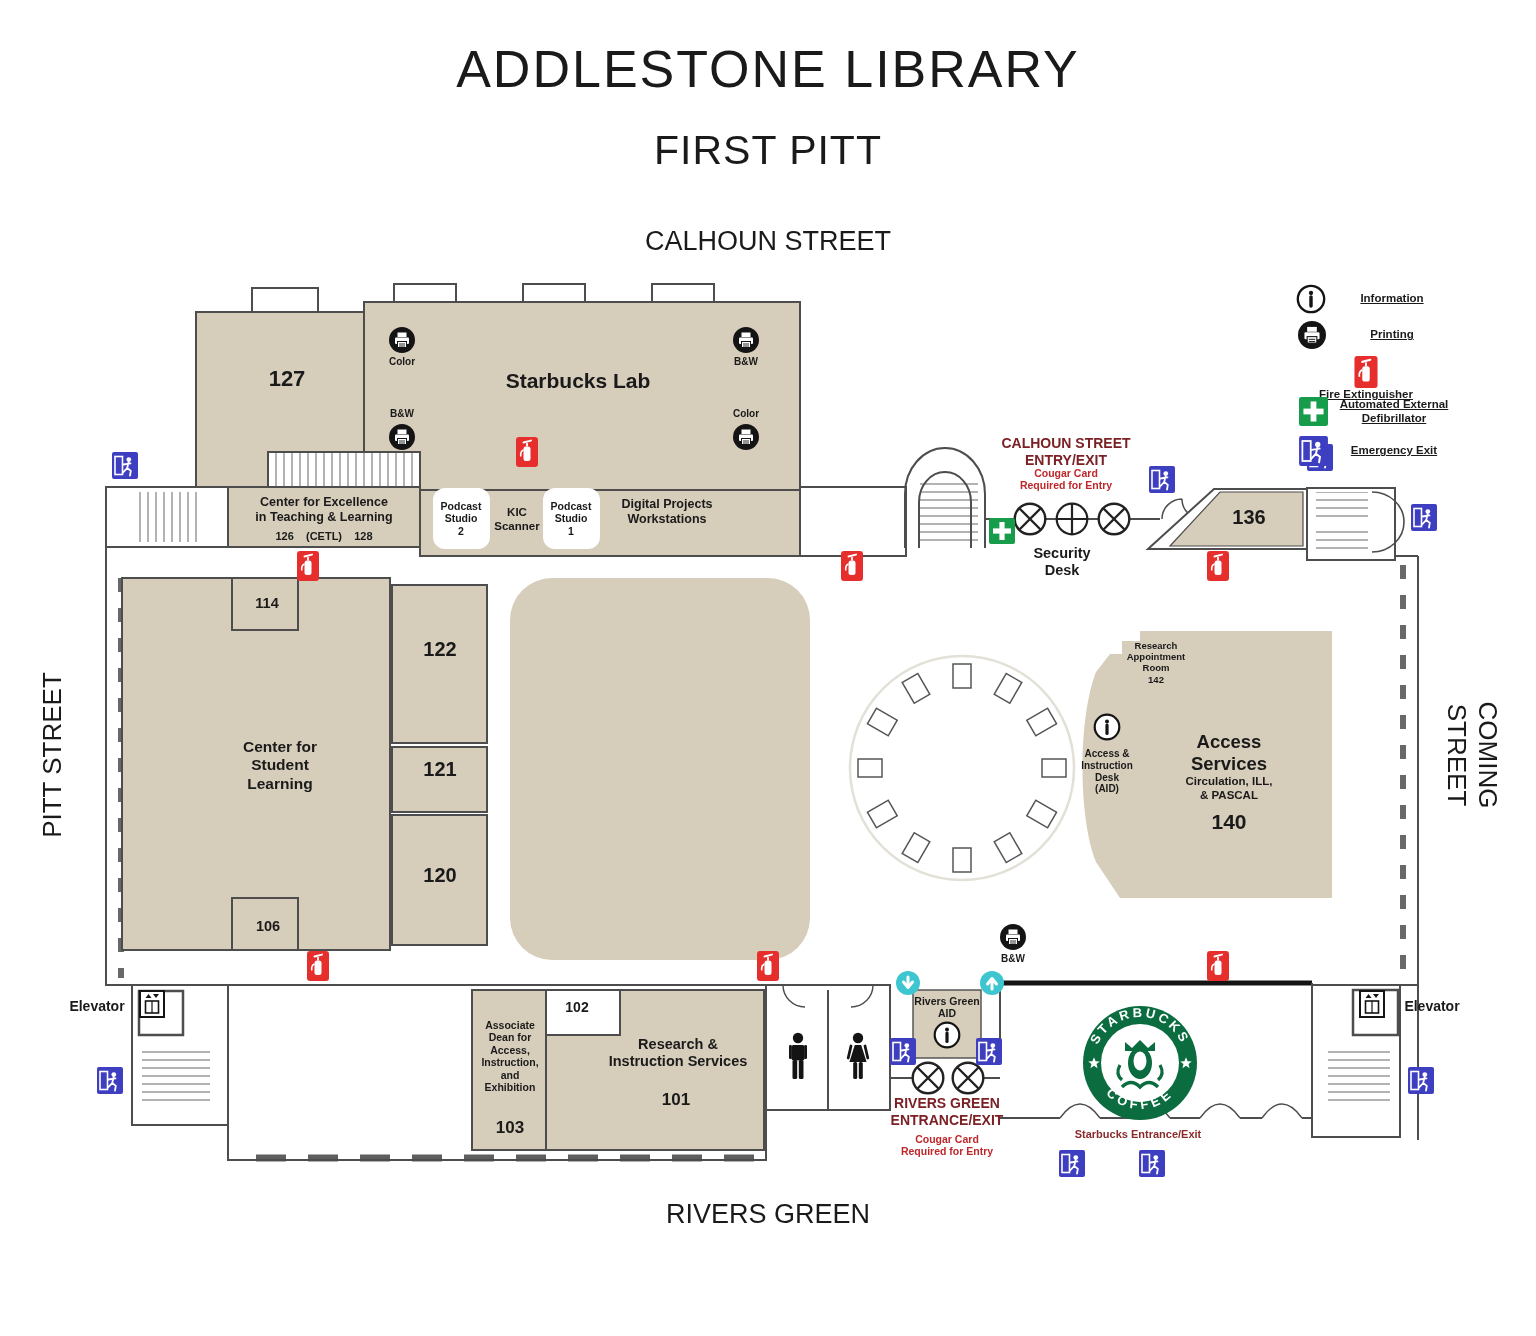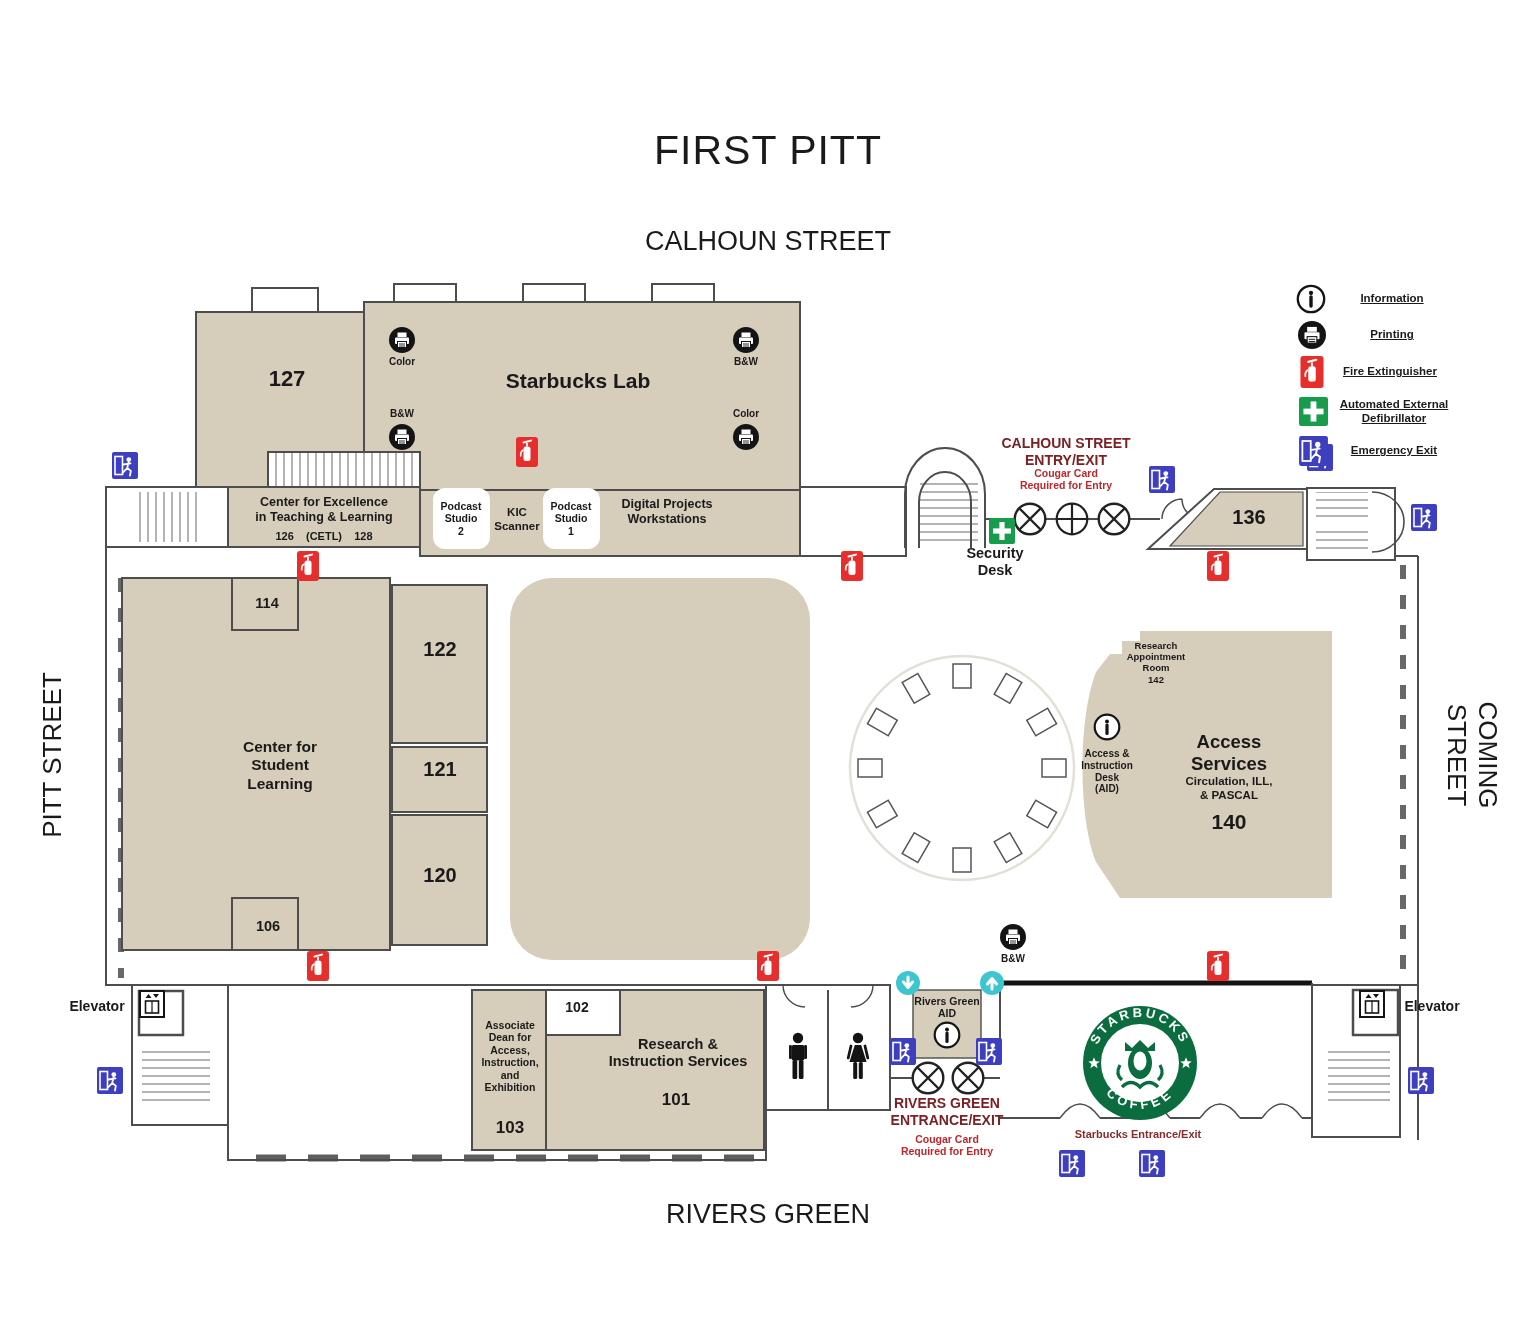--- a/index.html
+++ b/index.html
@@ -308,41 +308,42 @@
     <textPath href="#sbTop" startOffset="50%" text-anchor="middle">STARBUCKS</textPath>
   </text>
   <text font-family="Liberation Sans, sans-serif" font-size="13" font-weight="bold" fill="#ffffff" letter-spacing="4">
     <textPath href="#sbBot" startOffset="50%" text-anchor="middle">COFFEE</textPath>
   </text>
   <path transform="translate(-46,0) scale(1.15)" fill="#fff" d="M0,-5 L1.4,-1.6 L5,-1.4 L2.2,0.9 L3.1,4.5 L0,2.4 L-3.1,4.5 L-2.2,0.9 L-5,-1.4 L-1.4,-1.6 Z"></path>
   <path transform="translate(46,0) scale(1.15)" fill="#fff" d="M0,-5 L1.4,-1.6 L5,-1.4 L2.2,0.9 L3.1,4.5 L0,2.4 L-3.1,4.5 L-2.2,0.9 L-5,-1.4 L-1.4,-1.6 Z"></path>
 </g>
 </svg>
 
+<div class="lbl thin" style="left:768px;top:70px;font-size:52px;letter-spacing:2px;">ADDLESTONE LIBRARY</div>
 <div class="lbl thin" style="left:768px;top:150px;font-size:41px;letter-spacing:1px;">FIRST PITT</div>
 
 <div class="lbl thin" style="left:768px;top:242px;font-size:27px;">CALHOUN STREET</div>
 <div class="lbl thin rot-left" style="left:52px;top:755px;font-size:26px;">PITT STREET</div>
 <div class="lbl thin rot-right" style="left:1472px;top:755px;font-size:26px;">COMING STREET</div>
 <div class="lbl thin" style="left:768px;top:1215px;font-size:27px;">RIVERS GREEN</div>
 
 <div>
   <div class="legend-row" style="left:1296px;top:284px;">
     <svg class="licon" width="30" height="30" viewBox="0 0 28 28">
           <use href="#sym-info"></use>
         </svg>
     <div class="llabel">Information</div>
   </div>
   <div class="legend-row" style="left:1298px;top:321px;">
     <svg class="licon" width="28" height="28" viewBox="0 0 26 26">
           <use href="#sym-printer"></use>
         </svg>
     <div class="llabel">Printing</div>
   </div>
-  <div class="legend-row" style="left:1300px;top:356px;">
+  <div class="legend-row" style="left:1300px;top:356px;flex-direction:column;">
     <svg class="licon" width="24" height="32" viewBox="0 0 22 30">
           <use href="#sym-fire"></use>
         </svg>
     <div class="llabel">Fire Extinguisher</div>
   </div>
   <div class="legend-row" style="left:1299px;top:397px;">
     <svg class="licon" width="29" height="29" viewBox="0 0 26 26">
           <use href="#sym-aed"></use>
         </svg>
     <div class="llabel">Automated External
@@ -377,21 +378,21 @@
 <div class="lbl" style="left:571px;top:519px;font-size:10.5px;">Podcast
 Studio
 1</div>
 <div class="lbl" style="left:667px;top:512px;font-size:12.5px;">Digital Projects
 Workstations</div>
 
 <div class="lbl maroon" style="left:1066px;top:452px;font-size:14px;">CALHOUN STREET
 ENTRY/EXIT</div>
 <div class="lbl red" style="left:1066px;top:479px;font-size:10.5px;">Cougar Card
 Required for Entry</div>
-<div class="lbl" style="left:995px;top:562px;font-size:14.5px;">Security
+<div class="lbl" style="left:1062px;top:562px;font-size:14.5px;">Security
 Desk</div>
 
 <div class="lbl" style="left:1249px;top:518px;font-size:20px;">136</div>
 
 <div class="lbl" style="left:268px;top:765px;font-size:15.5px;margin-left:12px;">Center for
 Student
 Learning</div>
 <div class="lbl" style="left:267px;top:604px;font-size:14.5px;">114</div>
 <div class="lbl" style="left:268px;top:927px;font-size:14.5px;">106</div>
 <div class="lbl" style="left:440px;top:650px;font-size:20px;">122</div>

